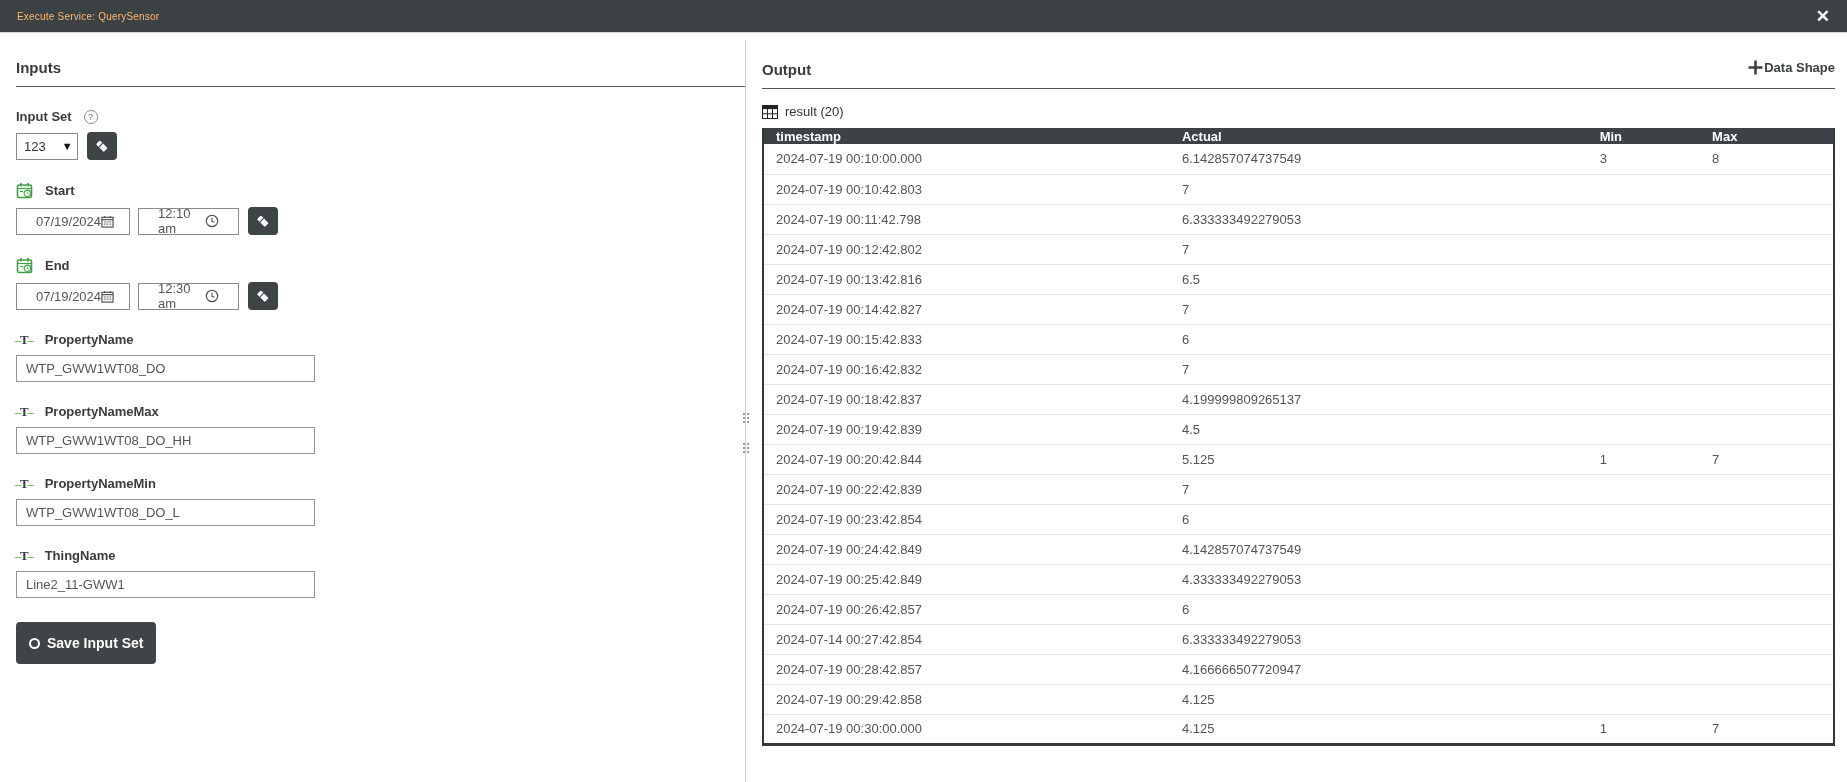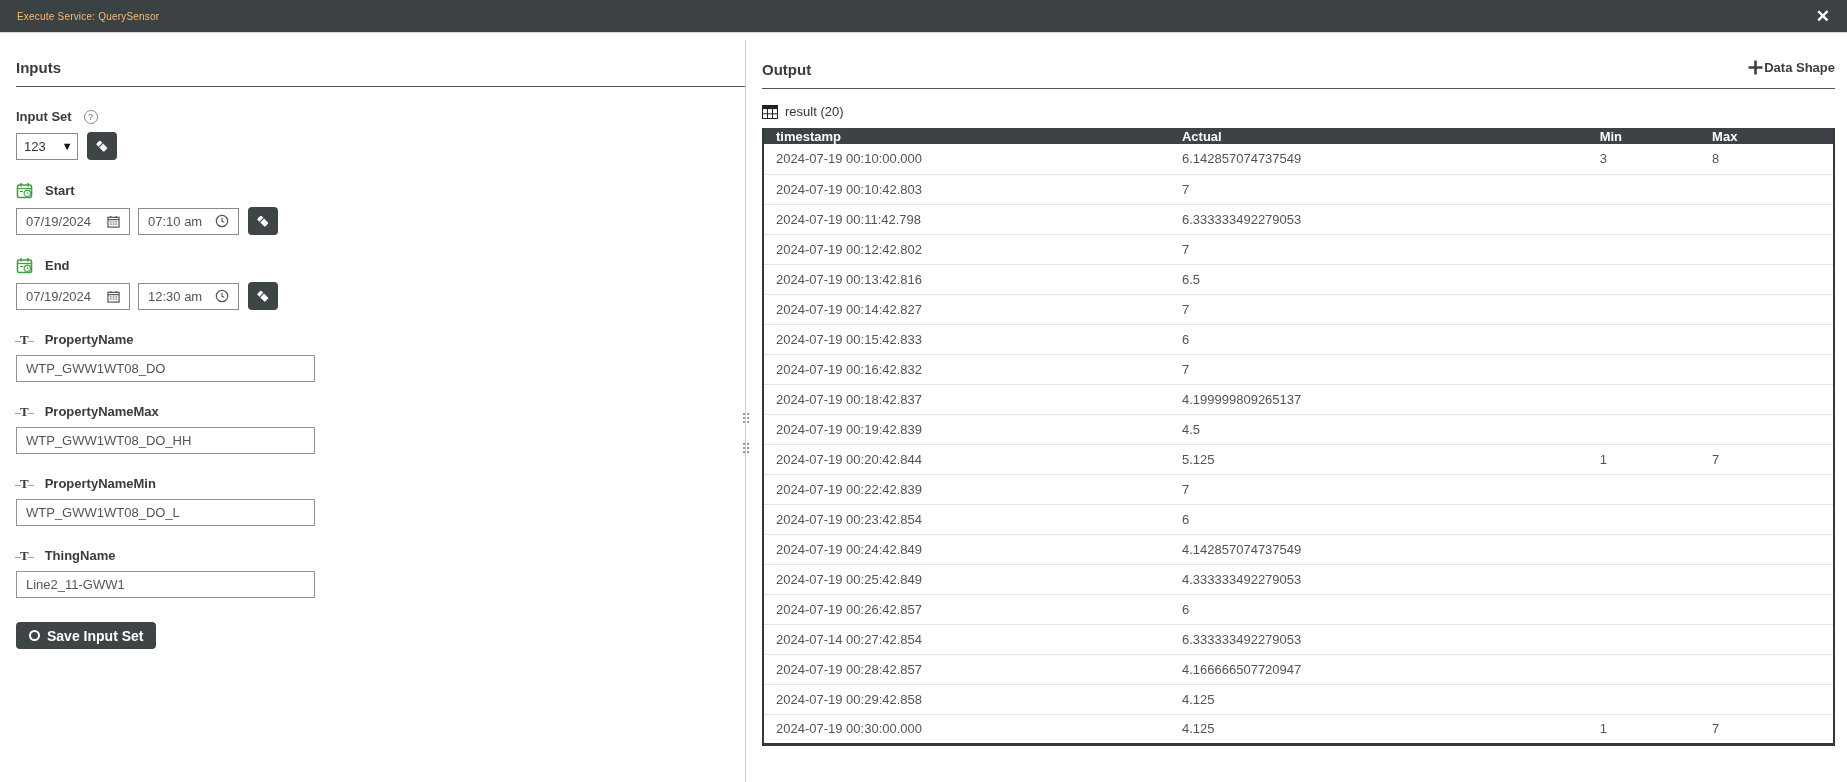--- a/index.html
+++ b/index.html
@@ -39,27 +39,27 @@
 
   
   .control-row { display:flex; align-items:center; }
   .select-box { width:62px; height:27px; border:1px solid #8a8a8a; background:#fff;
     display:flex; align-items:center; justify-content:space-between; padding:0 7px;
     font-size:13px; color:#333; cursor:pointer;gap:16px; }
   .select-box .arrow { font-size:11px; color:#111; }
   .icon-btn { width:30px; height:28px; background:#3f4447; border-radius:4px; margin-left:9px;
     display:flex; align-items:center; justify-content:center; cursor:pointer; border:none; }
   .text-box { height:27px; border:1px solid #8a8a8a; background:#fff; display:flex;
-    align-items:center; justify-content:space-between; padding:0 9px; font-size:13px; color:#555; }
+    align-items:center; justify-content:space-between; padding:0 19px; font-size:13px; color:#555; }
   .date-box { width:114px; }
   .time-box { width:101px; margin-left:8px; }
   .wide-input { width:299px; height:27px; border:1px solid #949494; background:#fff;
     font-size:13px; color:#555; padding:0 9px; font-family:"Liberation Sans",sans-serif; }
 
-  .save-btn { margin-top:24px; height:27px; background:#3f4447; color:#fff; border:none;
+  .save-btn { margin-top:24px; height:42px; background:#3f4447; color:#fff; border:none;
     border-radius:4px; display:inline-flex; align-items:center; gap:7px; padding:4px 13px;
     font-size:14px; font-weight:bold; cursor:pointer; font-family:"Liberation Sans",sans-serif; }
   .circle-icon { width:11px; height:11px; border:2px solid #fff; border-radius:50%; display:inline-block; }
 
   
   .data-shape-btn { display:flex; align-items:center; font-size:13px; font-weight:bold;
     color:#3b4043; cursor:pointer; padding-bottom:2px; }
   .result-row { display:flex; align-items:center; gap:7px; margin-top:15px; font-size:13px; color:#333; }
 
   table.result-table { width:100%; border-collapse:collapse; margin-top:9px;
@@ -130,21 +130,21 @@
             <rect x="1" y="2.5" width="12" height="10.5" fill="none" stroke="#555" stroke-width="1.3"></rect>
             <line x1="1" y1="5" x2="13" y2="5" stroke="#555" stroke-width="1.3"></line>
             <line x1="4" y1="1" x2="4" y2="3" stroke="#555" stroke-width="1.3"></line>
             <line x1="10" y1="1" x2="10" y2="3" stroke="#555" stroke-width="1.3"></line>
             <line x1="3" y1="7.5" x2="11" y2="7.5" stroke="#555" stroke-dasharray="2 1"></line>
             <line x1="3" y1="9.8" x2="11" y2="9.8" stroke="#555" stroke-dasharray="2 1"></line>
           </svg>
         </span>
       </div>
       <div class="text-box time-box">
-        <span>07:10 am</span>
+        <span>12:10 am</span>
         <span>
           <svg width="14" height="14" viewBox="0 0 14 14">
             <circle cx="7" cy="7" r="5.7" fill="none" stroke="#555" stroke-width="1.2"></circle>
             <path d="M7 3.8 V7.3 L9.3 8.3" fill="none" stroke="#555" stroke-width="1.1"></path>
           </svg>
         </span>
       </div>
       <button class="icon-btn">
         <span>
           <svg width="16" height="16" viewBox="0 0 16 16">

